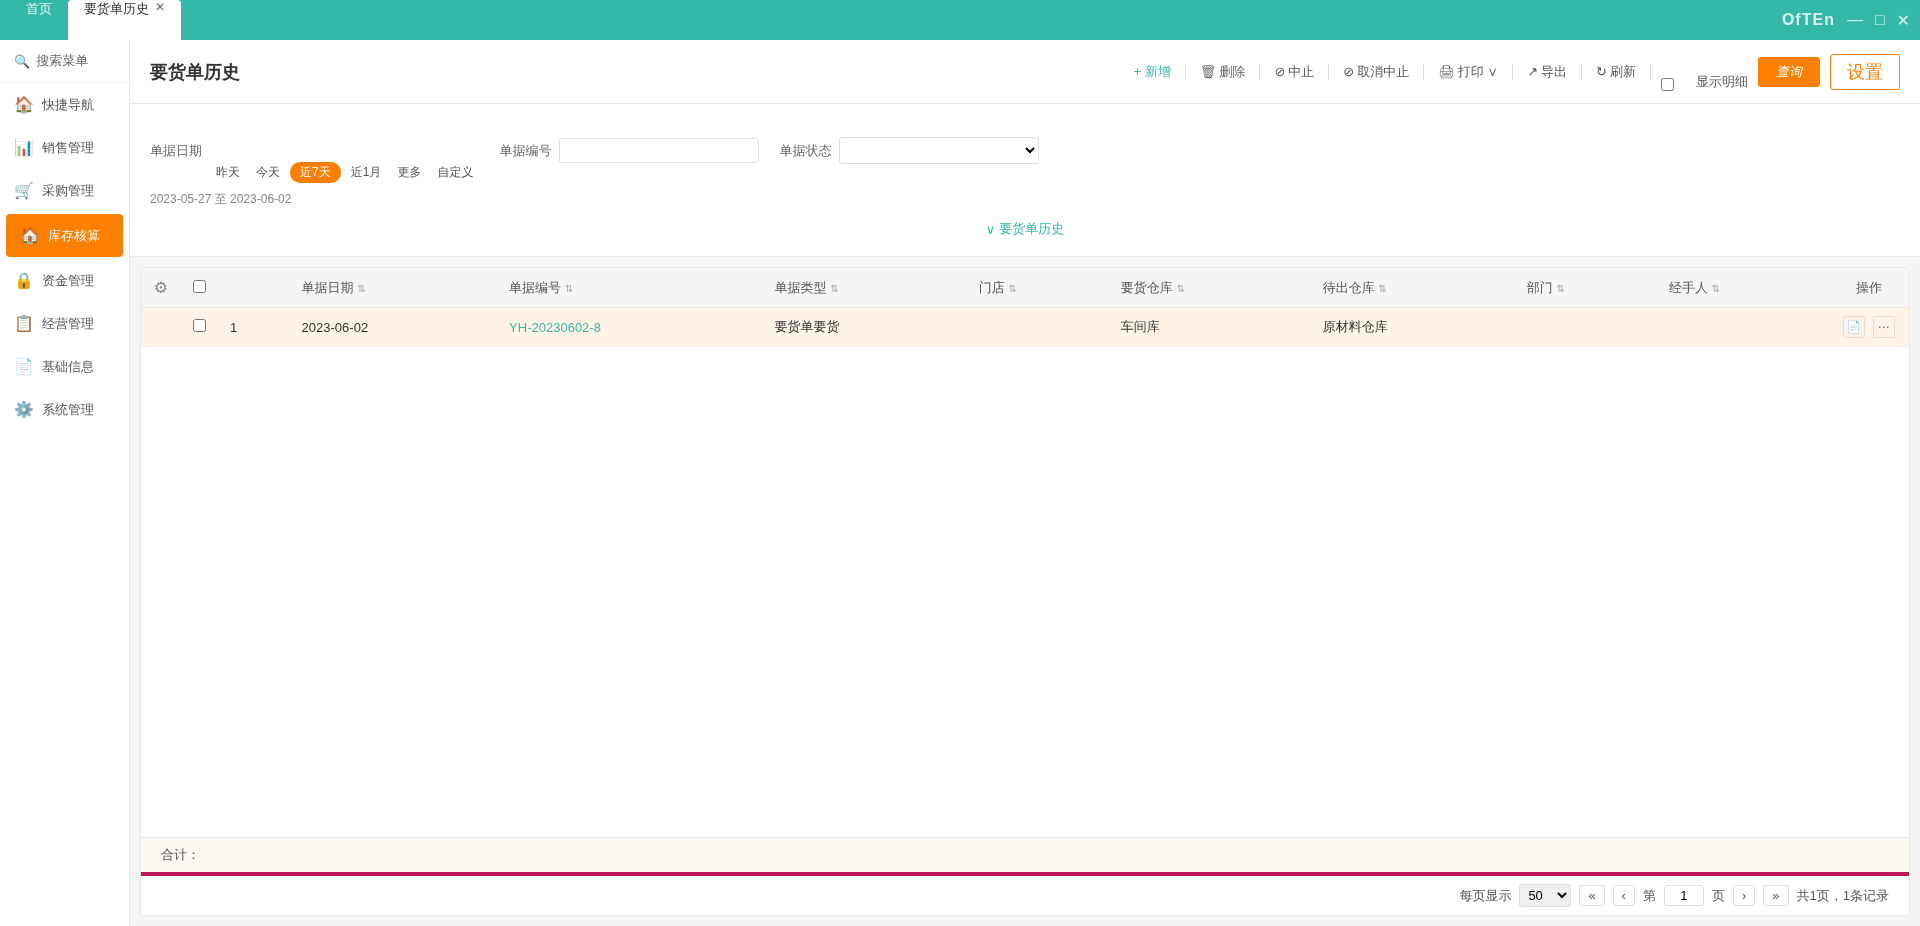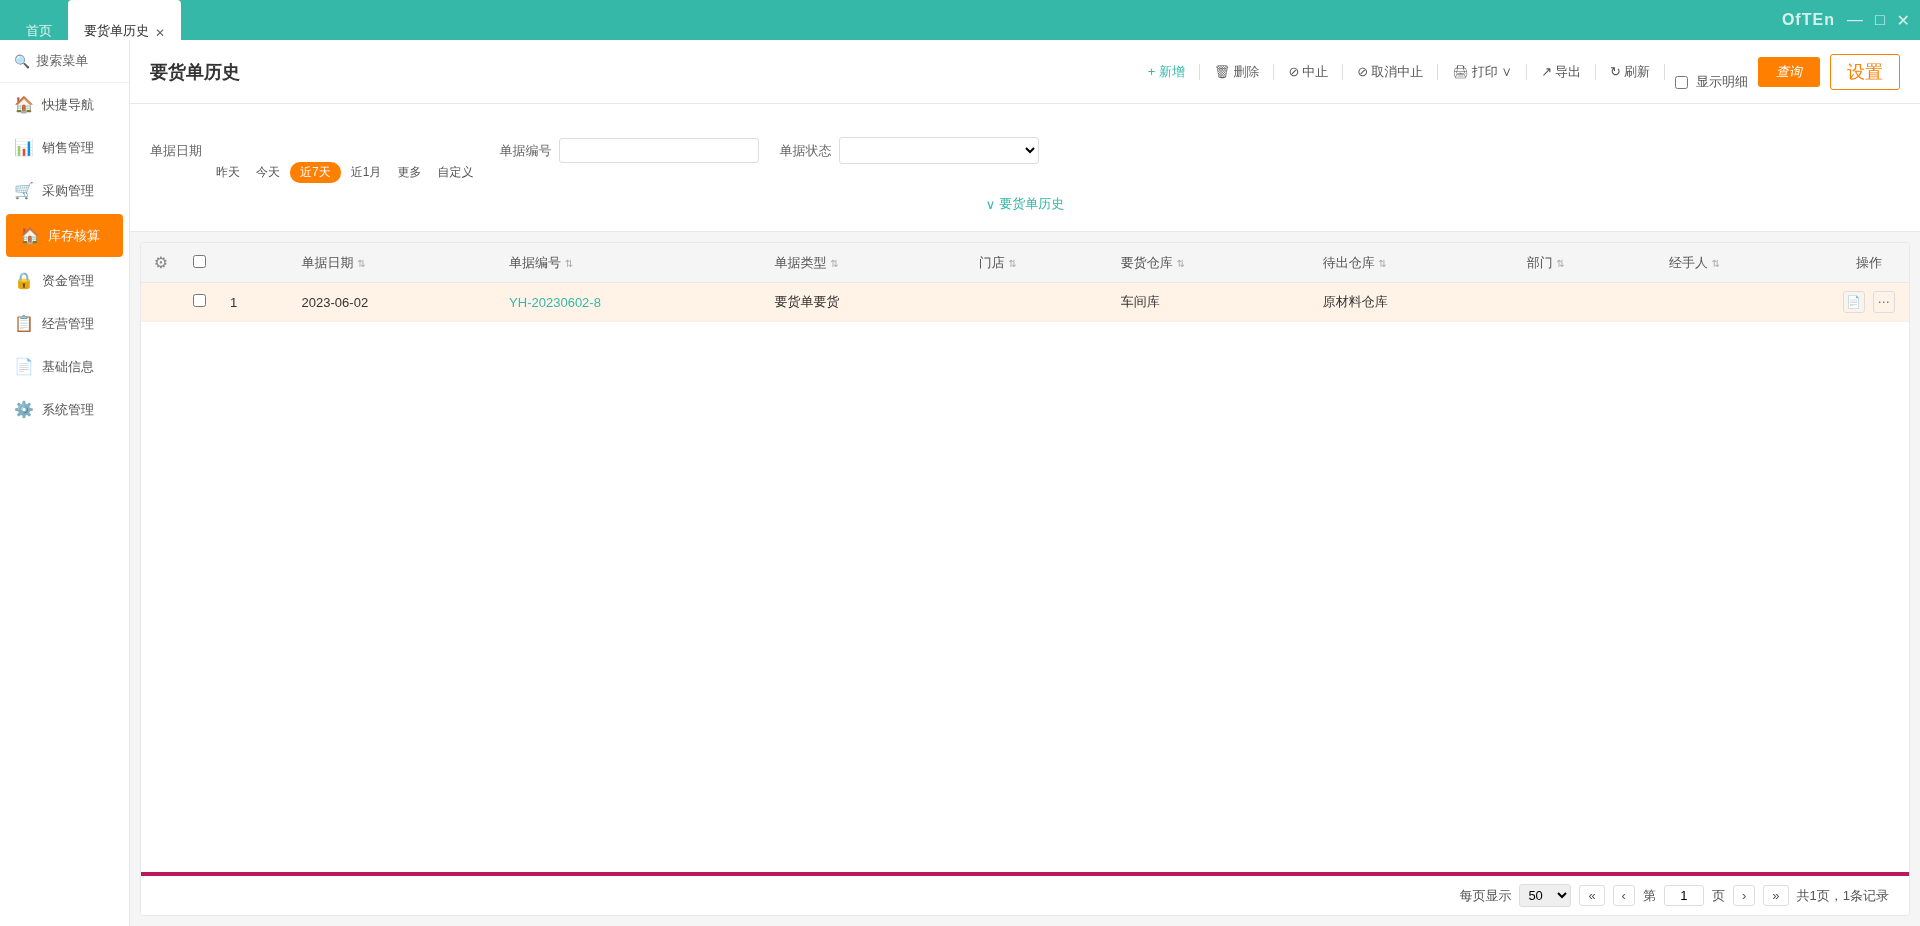--- a/index.html
+++ b/index.html
@@ -1,21 +1,21 @@
 <!DOCTYPE html>
 <html><head>
   <meta charset="utf-8">
   <style>
     * { box-sizing: border-box; margin: 0; padding: 0; }
     body { font-family: 'Microsoft YaHei', Arial, sans-serif; font-size: 13px; background: #f5f5f5; display: flex; flex-direction: column; height: 926px; overflow: hidden; }
 
     
     .top-bar { background: #36b8a8; display: flex; align-items: center; height: 40px; padding: 0 10px; color: white; flex-shrink: 0; }
     .top-bar-tabs { display: flex; align-items: center; height: 100%; }
-    .tab-item { padding: 0 16px; height: 100%; display: flex; align-items: flex-end; cursor: pointer; font-size: 13px; color: rgba(255,255,255,0.85); }
+    .tab-item { padding: 0 16px; height: 100%; display: flex; align-items: flex-start; cursor: pointer; font-size: 13px; color: rgba(255,255,255,0.85); }
     .tab-item.active { background: white; color: #333; border-radius: 4px 4px 0 0; }
     .tab-close { margin-left: 6px; font-size: 12px; cursor: pointer; color: #666; }
     .top-bar-right { margin-left: auto; display: flex; align-items: center; gap: 12px; }
     .top-bar-right span { color: white; font-size: 16px; cursor: pointer; opacity: 0.8; }
     .brand-text { color: white; font-size: 14px; font-weight: bold; letter-spacing: 1px; }
 
     
     .main-layout { display: flex; flex: 1; overflow: hidden; }
 
     
@@ -32,21 +32,21 @@
     
     .page-header { background: white; padding: 12px 20px; display: flex; align-items: center; justify-content: space-between; border-bottom: 1px solid #e8e8e8; flex-shrink: 0; }
     .page-title { font-size: 18px; font-weight: bold; color: #333; }
     .header-actions { display: flex; align-items: center; gap: 10px; }
     .action-btn { display: flex; align-items: center; gap: 3px; cursor: pointer; color: #555; font-size: 13px; padding: 2px 4px; }
     .btn-new { color: #36b8a8; }
     .btn-delete { color: #666; }
     .divider-v { width: 1px; height: 16px; background: #ddd; }
     .btn-query { background: #ff7f00; color: white; border: none; padding: 6px 18px; border-radius: 3px; cursor: pointer; font-size: 13px; font-style: italic; }
     .btn-settings { background: white; color: #ff7f00; border: 1px solid #ff7f00; padding: 5px 16px; border-radius: 3px; cursor: pointer; font-size: 18px; }
-    .display-toggle { display: flex; align-items: center; gap: 8px; font-size: 13px; color: #555; cursor: pointer; margin-top: 21px; }
+    .display-toggle { display: flex; align-items: flex-end; gap: 22px; font-size: 13px; color: #555; cursor: pointer; margin-top: 21px; }
 
     
     .filter-area { background: white; padding: 14px 20px; border-bottom: 1px solid #e8e8e8; flex-shrink: 0; }
     .filter-row { display: flex; align-items: center; gap: 20px; margin-bottom: 8px; }
     .filter-group { display: flex; align-items: center; gap: 8px; }
     .filter-label { color: #666; font-size: 13px; white-space: nowrap; }
     .date-shortcuts { display: flex; align-items: center; gap: 4px; margin-top: 44px; }
     .date-btn { padding: 2px 6px; border-radius: 3px; cursor: pointer; font-size: 12px; color: #555; }
     .date-btn.active { background: #ff7f00; color: white; border-radius: 10px; padding: 2px 10px; }
     .date-range { color: #888; font-size: 12px; }
@@ -210,20 +210,23 @@
         <div class="filter-group">
           <span class="filter-label">单据编号</span>
           <input class="filter-input" type="text" style="">
         </div>
         <div class="filter-group">
           <span class="filter-label">单据状态</span>
           <select class="filter-select">
             <option></option>
           </select>
         </div>
+      </div>
+      <div class="filter-row">
+        <span class="date-range">2023-05-27 至 2023-06-02</span>
       </div>
       <div class="expand-more">
         <span>∨</span>
         <span>要货单历史</span>
       </div>
     </div>
 
     <div class="table-area">
       <div class="table-container">
         <table>
@@ -290,20 +293,23 @@
               <td></td>
               <td class="op-col">
                 <span class="op-btn" title="编辑">📄</span>
                 <span class="op-btn" title="更多">⋯</span>
               </td>
             </tr>
           </tbody>
         </table>
       </div>
 
+      <div class="summary-row">
+        <span>合计：</span>
+      </div>
 
       <div class="pagination">
         <span>每页显示</span>
         <select class="page-size-select">
           <option value="10">10</option>
           <option value="20">20</option>
           <option value="50" selected="">50</option>
           <option value="100">100</option>
         </select>
         <button class="page-btn">«</button>

